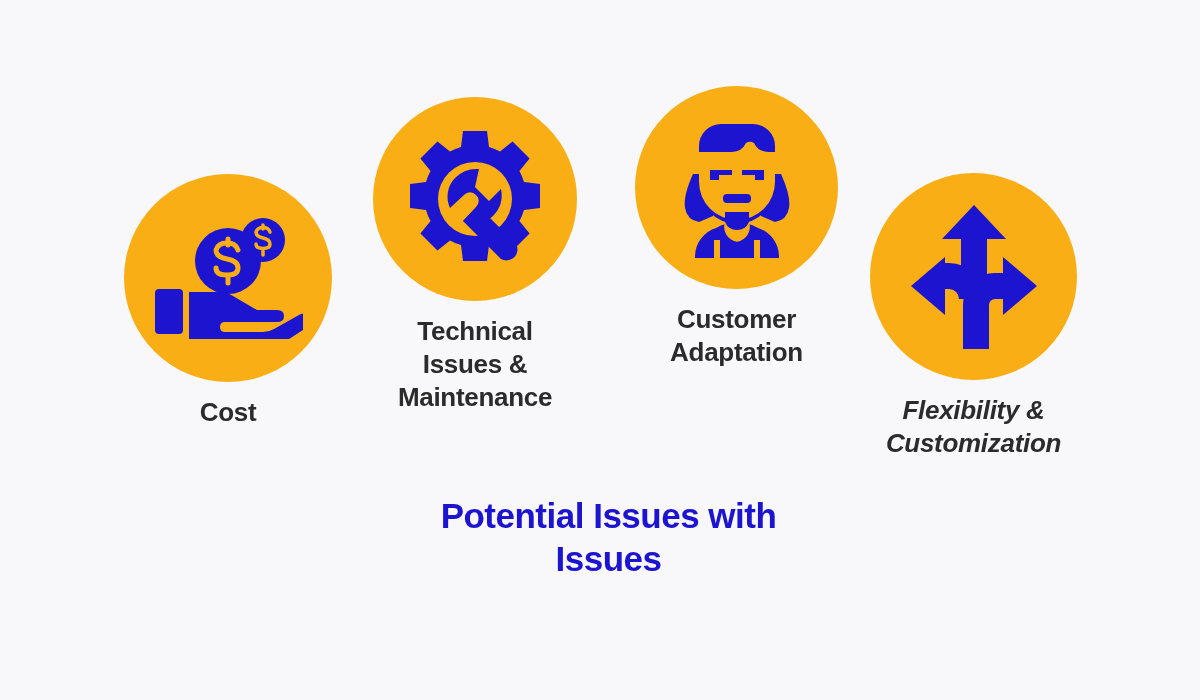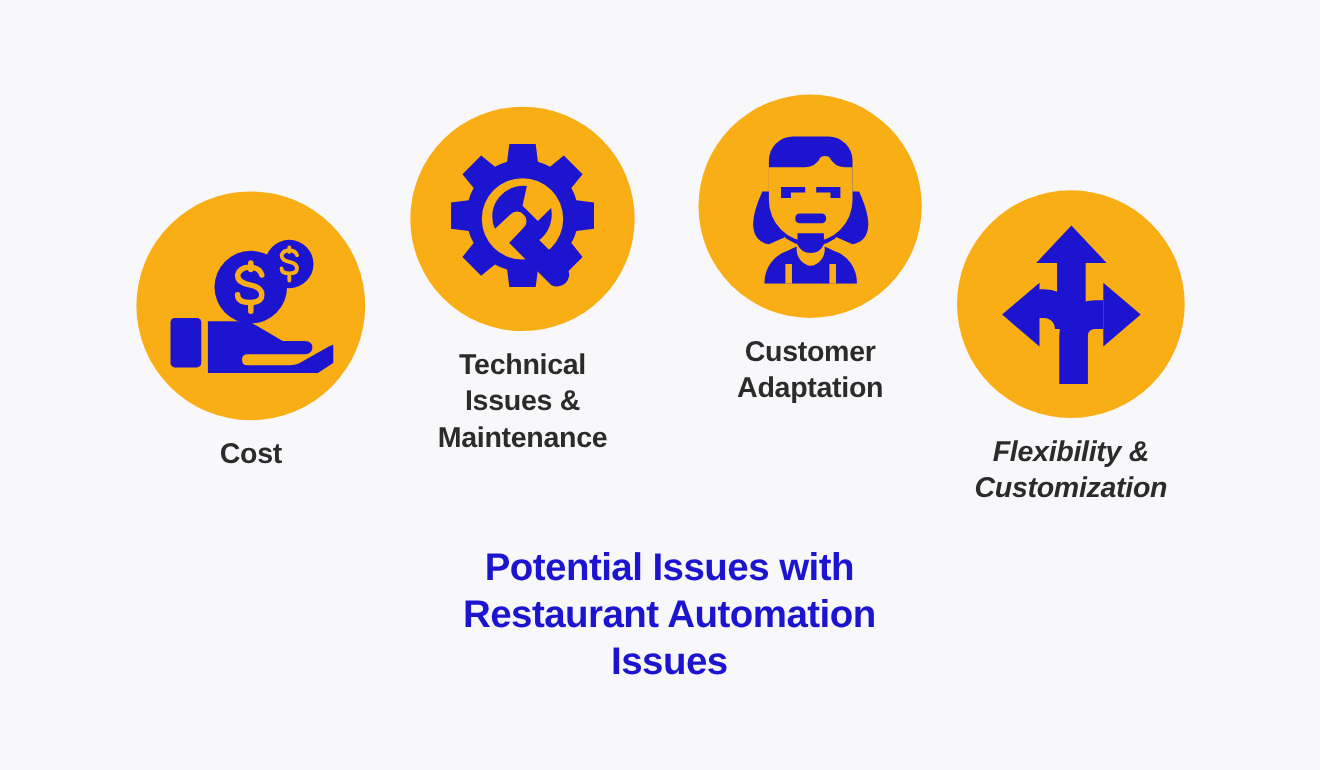--- a/index.html
+++ b/index.html
@@ -193,17 +193,16 @@
           </g>
         </svg>
       </span>
     </div>
     <div class="item-label">Flexibility &amp;
 Customization</div>
   </div>
 
   <div id="headline">
     <span class="hl-line">Potential Issues with</span>
-    <span class="hl-line">Restaurant Automation</span>
     <span class="hl-line">Issues</span>
   </div>
 
 </div>
 
 </body></html>

